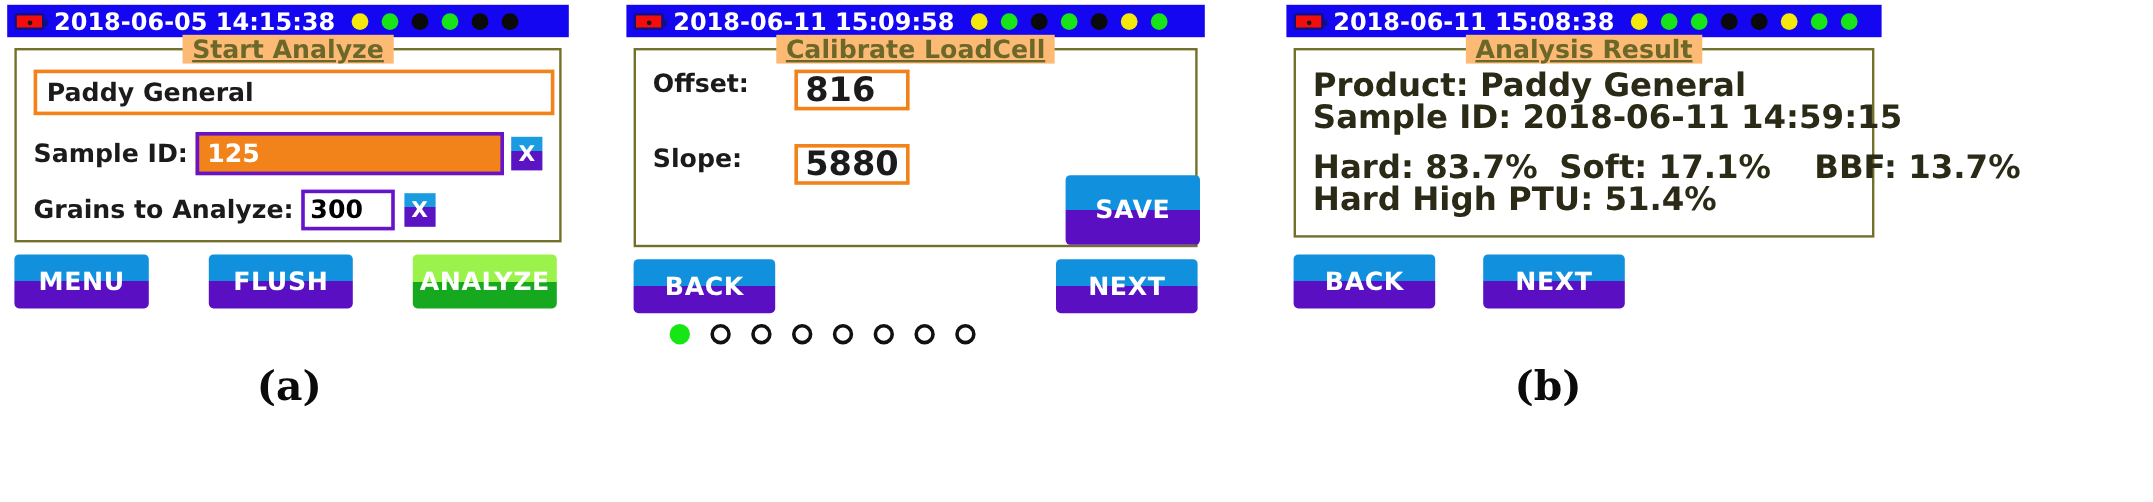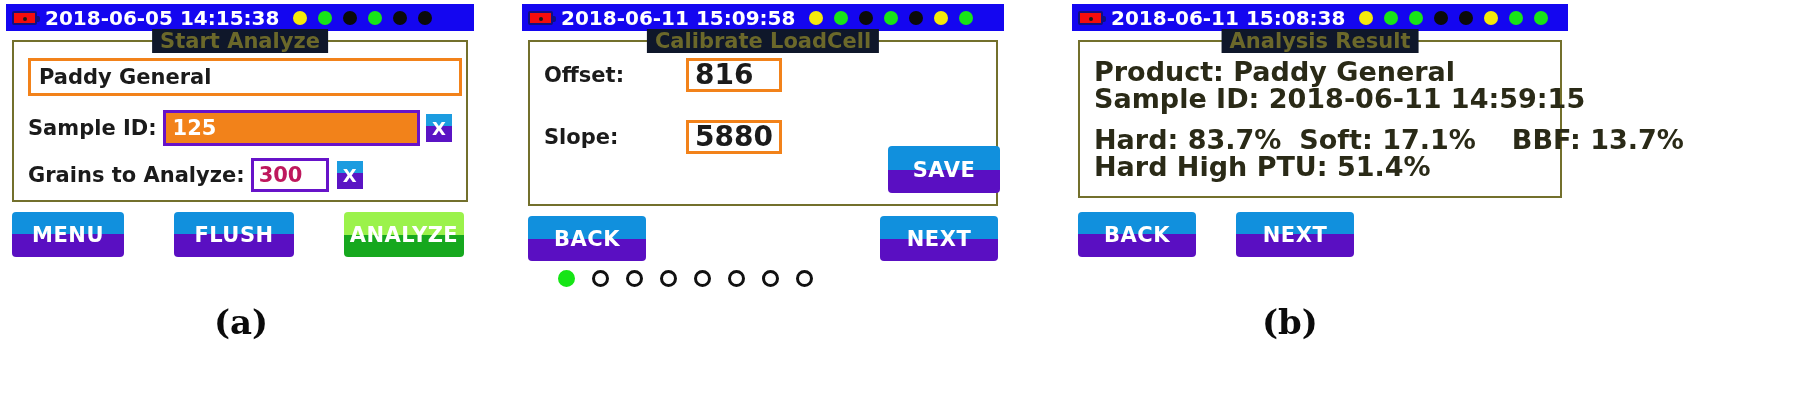--- a/index.html
+++ b/index.html
@@ -91,26 +91,27 @@
     background: #ffffff;
   }
   .panel.a .frame { height: 162px; }
   .panel.b .frame { height: 166px; }
   .panel.c .frame { height: 158px; }
   .frame-title {
     position: absolute;
     top: -13px;
     left: 50%;
     transform: translateX(-50%);
-    background: #0f172a;
+    background: #fdba74;
     padding: 0 8px;
     color: #6b682a;
     font-size: 21px;
     font-weight: bold;
     white-space: nowrap;
+    text-decoration: underline;
   }
   .frame-body {
     padding: 16px 14px 8px 14px;
     height: 100%;
   }
 
   
   .field-product {
     display: block;
     width: 434px;
@@ -145,21 +146,21 @@
     font-size: 21px;
     font-weight: bold;
     line-height: 30px;
     padding: 0 7px;
   }
   .field-grains {
     width: 78px;
     height: 34px;
     border: 3px solid #6713c9;
     background: #ffffff;
-    color: #be185d;
+    color: #000000;
     font-size: 21px;
     font-weight: bold;
     line-height: 28px;
     padding: 0 5px;
   }
   .xbtn {
     width: 26px; height: 28px;
     background: linear-gradient(180deg,#1c9ce0 0%,#1c9ce0 42%,#5a14c4 42%,#5a14c4 100%);
     color: #ffffff;
     font-size: 18px;
@@ -168,23 +169,21 @@
     align-items: center;
     justify-content: center;
     margin-left: 8px;
     flex: 0 0 auto;
   }
   .xbtn.sample { margin-left: 6px; }
 
   
   .calib-row {
     display: flex;
-    align-items: center;
     margin: 0 0 28px 0;
-    gap: 24px;
   }
   .calib-row .label {
     width: 118px;
     color: #1b1b1b;
     font-size: 21px;
     font-weight: bold;
   }
   .calib-input {
     width: 96px;
     height: 34px;
@@ -238,21 +237,21 @@
   }
   .panel.a .btn { margin-right: 50px; }
   .panel.a .btn:last-child { margin-right: 0; }
   .panel.c .btn { margin-right: 40px; }
 
   .btn.save {
     position: absolute;
     left: 358px;
     top: 104px;
     width: 112px;
-    height: 47px;
+    height: 58px;
   }
 
   
   .pagedots {
     position: absolute;
     left: 36px;
     top: 266px;
     display: flex;
     align-items: center;
     gap: 17px;

